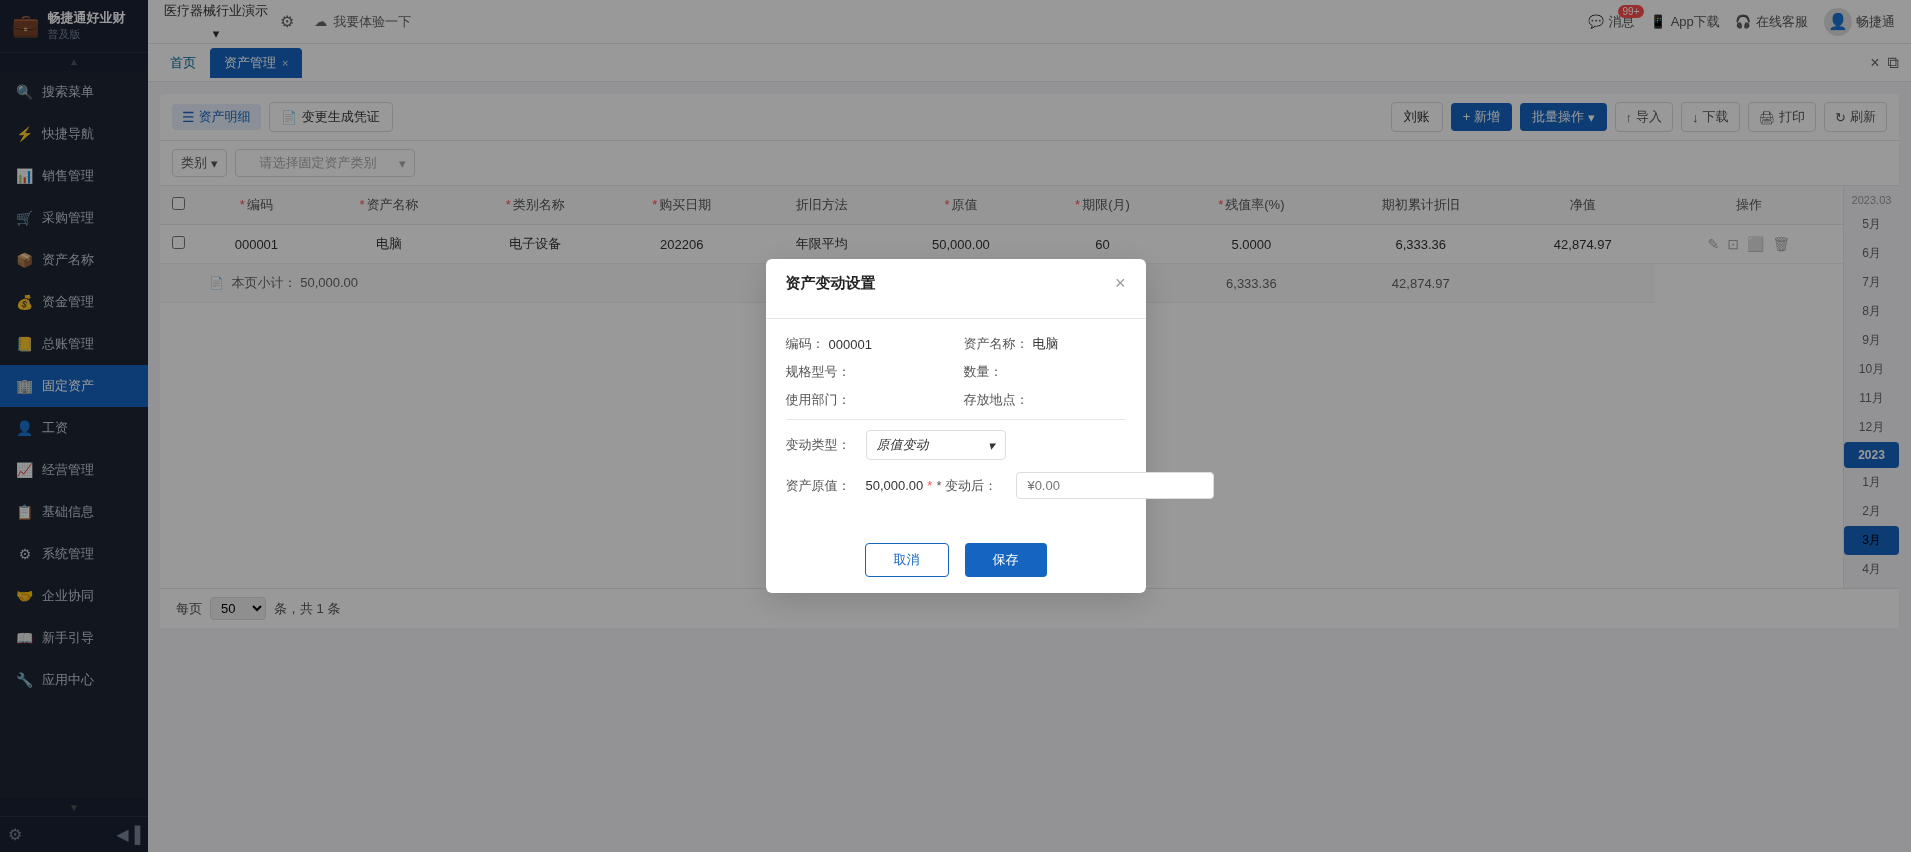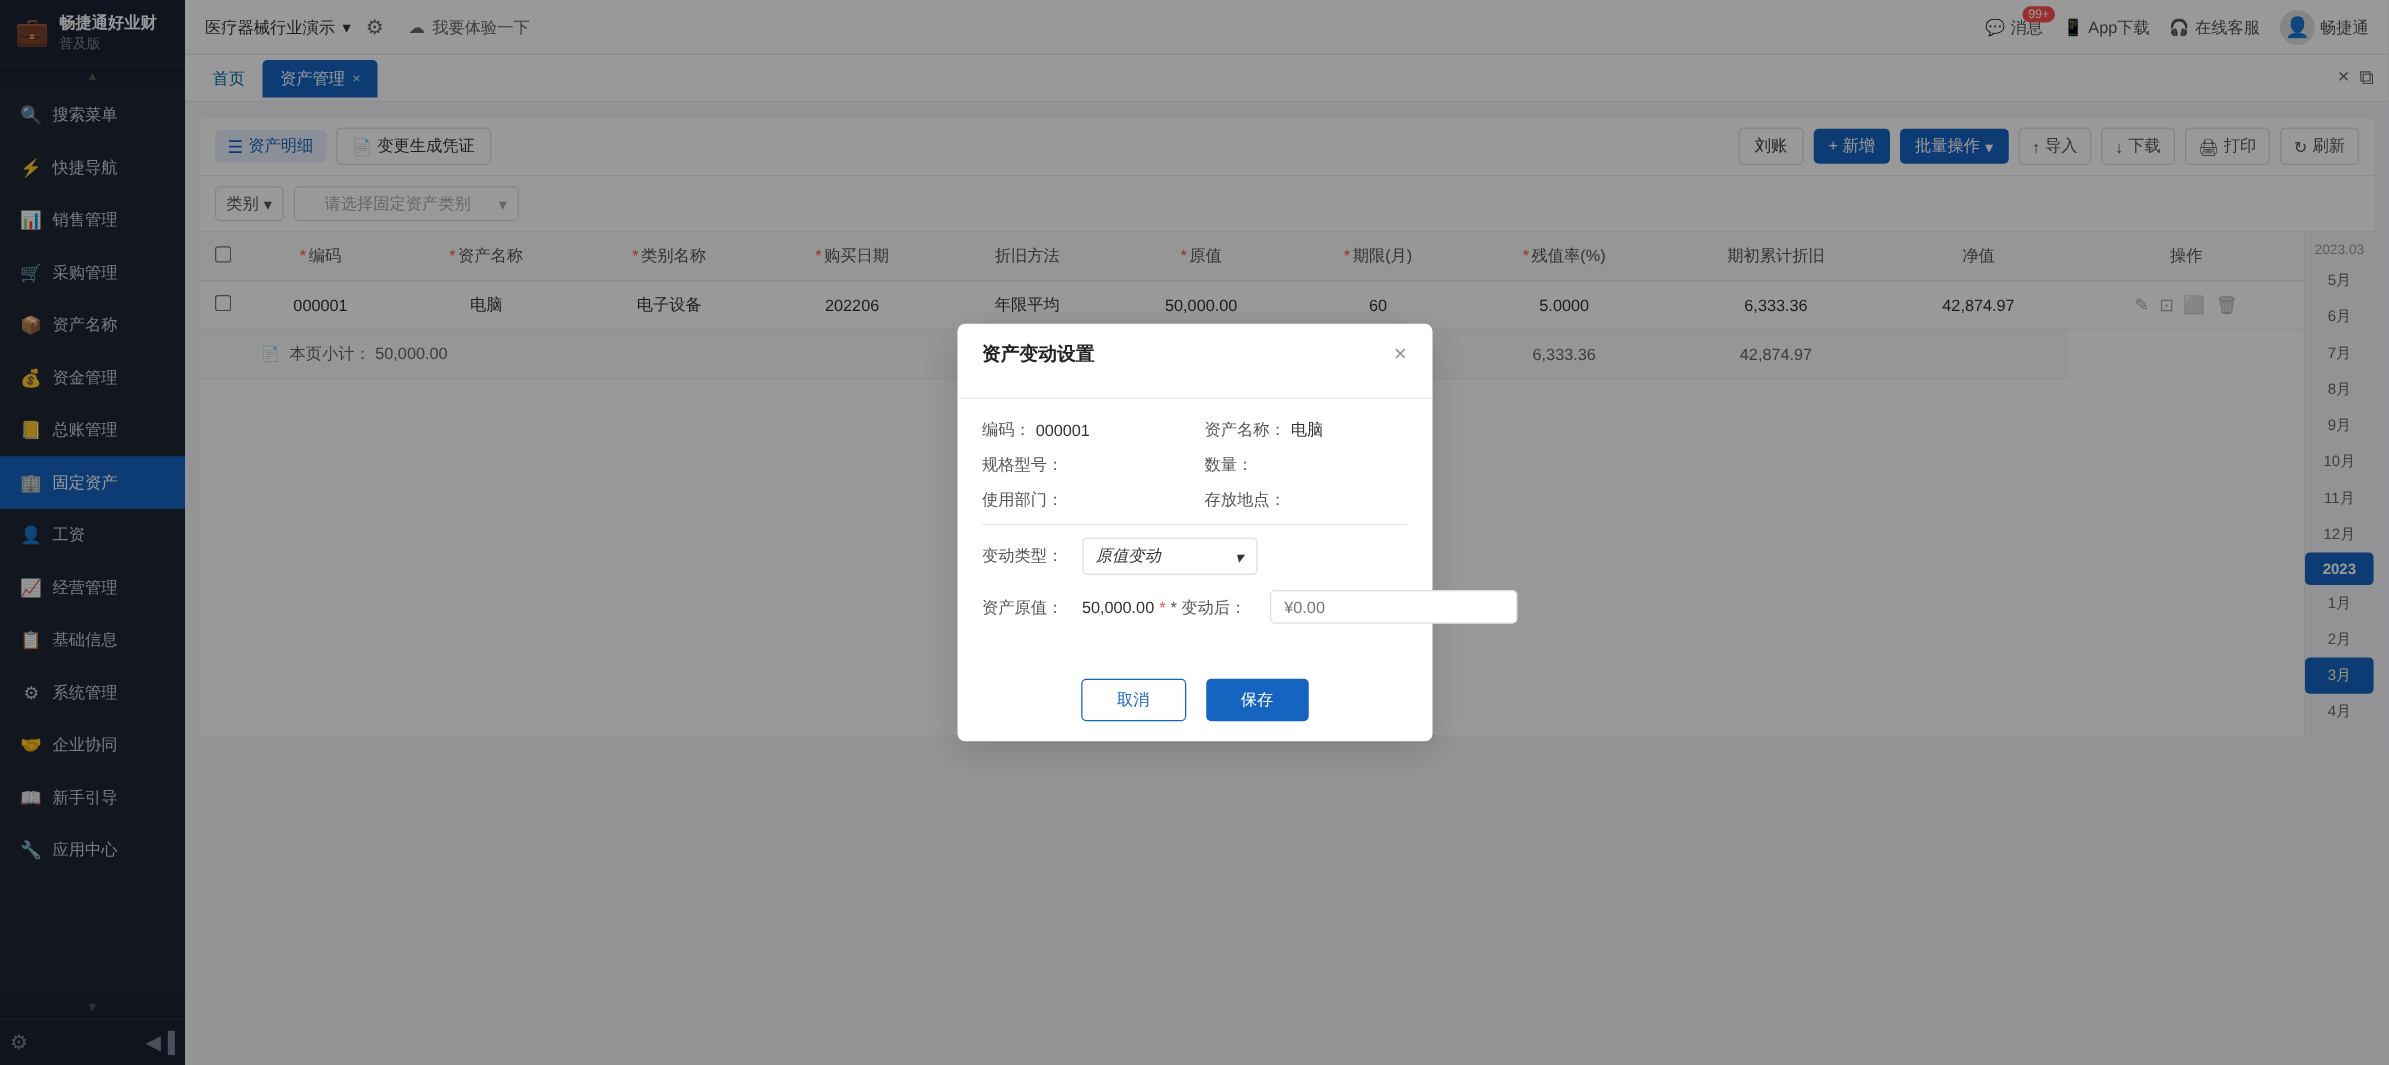--- a/index.html
+++ b/index.html
@@ -16,21 +16,21 @@
     .nav-item { display: flex; align-items: center; gap: 8px; padding: 12px 16px; cursor: pointer; color: #c8cdd8; font-size: 13px; }
     .nav-item.active { background: #1565c0; color: #fff; }
     .nav-icon { width: 18px; height: 18px; display: flex; align-items: center; justify-content: center; font-size: 14px; }
     .sidebar-bottom { padding: 8px; display: flex; align-items: center; justify-content: space-between; background: #1a2235; border-top: 1px solid #2a3347; }
 
     
     .main { flex: 1; display: flex; flex-direction: column; overflow: hidden; }
 
     
     .topbar { background: #fff; height: 44px; display: flex; align-items: center; padding: 0 16px; border-bottom: 1px solid #e8e8e8; gap: 12px; }
-    .topbar-company { display: flex; align-items: center; gap: 6px; color: #333; font-size: 13px; cursor: pointer; }
+    .topbar-company { display: flex; align-items: center; gap: 6px; color: #333; font-size: 13px; cursor: pointer; flex-direction: column; }
     .topbar-settings { color: #666; cursor: pointer; font-size: 16px; }
     .topbar-experience { display: flex; align-items: center; gap: 6px; color: #666; font-size: 13px; cursor: pointer; margin-left: 8px; }
     .topbar-right { margin-left: auto; display: flex; align-items: center; gap: 16px; }
     .topbar-icon-item { display: flex; align-items: center; gap: 4px; color: #555; font-size: 13px; cursor: pointer; position: relative; }
     .badge { background: #ff4d4f; color: #fff; font-size: 10px; border-radius: 10px; padding: 1px 5px; position: absolute; top: -8px; right: -10px; }
     .topbar-avatar { width: 28px; height: 28px; border-radius: 50%; background: #e0e0e0; display: flex; align-items: center; justify-content: center; color: #999; font-size: 16px; }
 
     
     .tabs-bar { background: #fff; border-bottom: 1px solid #e8e8e8; display: flex; align-items: center; padding: 0 12px; height: 38px; }
     .tab-item { display: flex; align-items: center; gap: 6px; padding: 6px 14px; font-size: 13px; color: #666; cursor: pointer; border-radius: 4px 4px 0 0; margin-right: 4px; }
@@ -64,21 +64,21 @@
     .asset-table th { background: #fafafa; border-bottom: 1px solid #e8e8e8; padding: 10px 12px; text-align: center; color: #555; font-weight: normal; white-space: nowrap; }
     .asset-table td { border-bottom: 1px solid #f0f0f0; padding: 10px 12px; text-align: center; color: #333; }
     .required-mark { color: #ff4d4f; margin-right: 2px; }
     .subtotal-row td { background: #fafafa; color: #666; }
     .action-icons { display: flex; align-items: center; justify-content: center; gap: 8px; color: #1565c0; }
     .action-icon { cursor: pointer; font-size: 14px; color: #aaa; }
 
     
     .date-sidebar { width: 56px; background: #f5f6fa; border-left: 1px solid #e8e8e8; display: flex; flex-direction: column; align-items: center; padding: 4px 0; overflow-y: auto; }
     .date-item { width: 100%; text-align: center; padding: 6px 4px; font-size: 12px; color: #666; cursor: pointer; }
-    .date-item.active { background: #1565c0; color: #fef9c3; border-radius: 4px; }
+    .date-item.active { background: #1565c0; color: #000000; border-radius: 4px; }
     .date-header { font-size: 11px; color: #999; padding: 4px 0; }
 
     
     .page-footer { background: #fff; border-top: 1px solid #e8e8e8; padding: 8px 16px; display: flex; align-items: center; gap: 8px; font-size: 13px; color: #555; }
     .page-size-select { border: 1px solid #ddd; border-radius: 4px; padding: 2px 6px; font-size: 13px; cursor: pointer; }
 
     
     .modal-overlay { position: fixed; top: 0; left: 0; width: 100%; height: 100%; background: rgba(0,0,0,0.4); display: flex; align-items: center; justify-content: center; z-index: 1000; }
     .modal { background: #fff; border-radius: 6px; width: 380px; box-shadow: 0 8px 32px rgba(0,0,0,0.15); }
     .modal-header { display: flex; align-items: center; justify-content: space-between; padding: 14px 20px 24px; border-bottom: 1px solid #e8e8e8; }
@@ -355,20 +355,28 @@
           <div class="date-item">11月</div>
           <div class="date-item">12月</div>
           <div class="date-item" style="background:#1565c0;color:#fff;border-radius:4px;font-weight:bold;">2023</div>
           <div class="date-item">1月</div>
           <div class="date-item">2月</div>
           <div class="date-item active">3月</div>
           <div class="date-item">4月</div>
         </div>
       </div>
 
+      <div class="page-footer">
+        <span>每页</span>
+        <select class="page-size-select">
+          <option>50</option>
+          <option>100</option>
+        </select>
+        <span>条，共 1 条</span>
+      </div>
 
     </div>
   </div>
 </div>
 
 <div class="modal-overlay">
   <div class="modal">
     <div class="modal-header">
       <span class="modal-title">资产变动设置</span>
       <span class="modal-close">×</span>

